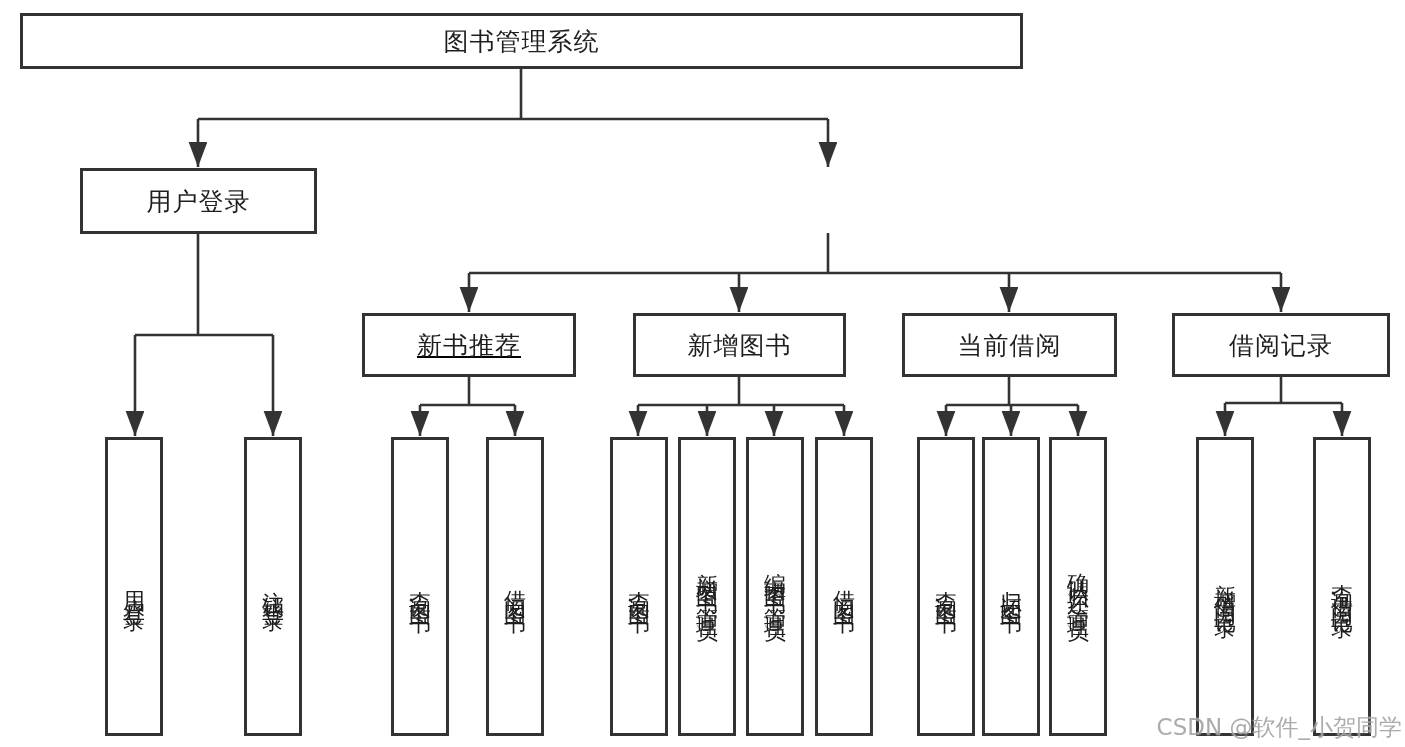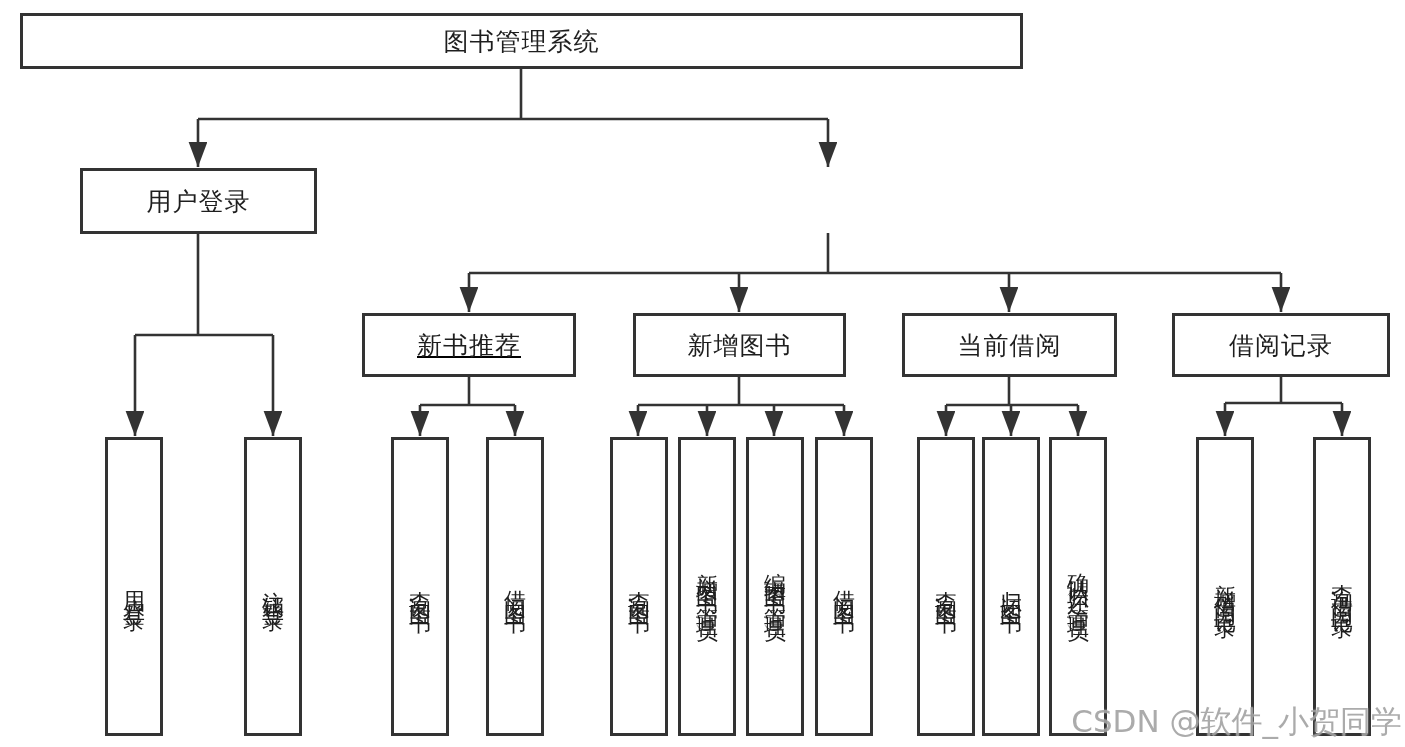--- a/index.html
+++ b/index.html
@@ -45,21 +45,21 @@
     font-size: 22px;
     line-height: 1;
     letter-spacing: 7px;
     color: #1e1e1e;
   }
   #watermark {
     position: absolute;
     right: 3px;
     bottom: 4px;
     z-index: 5;
-    font-size: 31px;
+    font-size: 23px;
     color: #a3a3a3;
     opacity: 0.9;
     white-space: nowrap;
     text-shadow: 0 0 2px #ffffff;
   }
 </style>
 </head>
 <body>
 
 <div id="stage">

